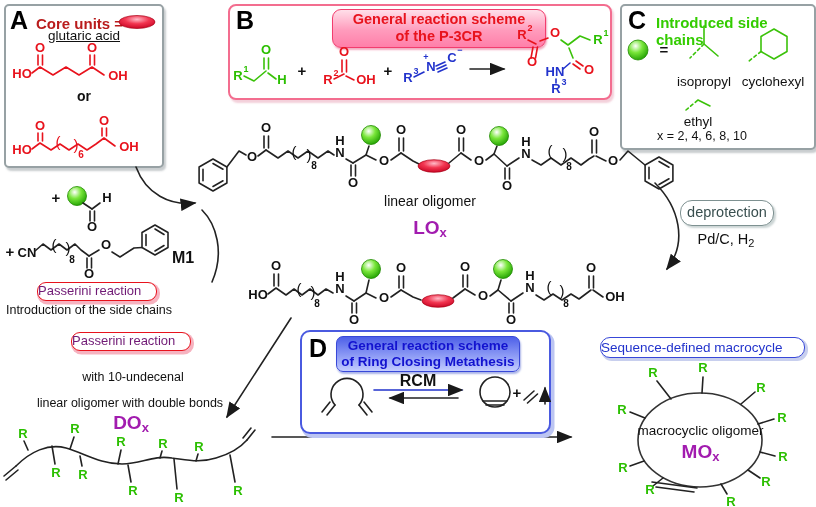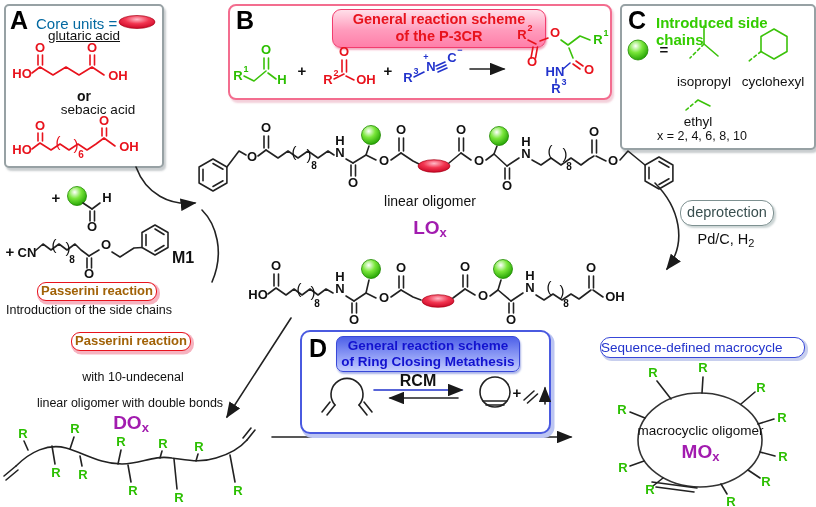--- a/index.html
+++ b/index.html
@@ -7,31 +7,31 @@
        font-family:"Liberation Sans",sans-serif;overflow:hidden;}
   .abs{position:absolute;}
   .ctr{text-align:center;}
   .panel{position:absolute;background:#fff;border:2px solid #97a1a4;border-radius:5px;
          box-shadow:2px 3px 2px rgba(120,130,135,.4);}
   .panelB{position:absolute;background:#fff;border:2px solid #f36d8f;border-radius:8px;
           box-shadow:2px 3px 2px rgba(220,120,150,.35);}
   .panelD{position:absolute;background:#fff;border:2px solid #4a5ae0;border-radius:10px;
           box-shadow:2.5px 3px 0 1px #bcc5f2;}
   .pletter{position:absolute;font-size:25px;font-weight:bold;color:#000;line-height:1;}
-  .redtxt{color:#0369a1;font-weight:normal;}
+  .redtxt{color:#b91c1c;font-weight:bold;}
   .grntxt{color:#33cc00;font-weight:bold;}
   .btitle{position:absolute;background:linear-gradient(180deg,#ffdfe9 0%,#ff9bbc 55%,#ff7fa9 100%);
           border:1.6px solid #f23d6e;border-radius:9px;color:#e8131d;font-weight:bold;
           font-size:14.5px;line-height:17px;text-align:center;box-shadow:1px 2px 2px #f3aac0;}
   .dtitle{position:absolute;background:linear-gradient(180deg,#4d5fe8 0%,#8d9bf5 55%,#c3ccff 100%);
           border:1px solid #3848d8;border-radius:7px;color:#1212cf;font-weight:bold;
           font-size:13.5px;line-height:15.5px;text-align:center;box-shadow:1px 2px 2px #aab4e8;}
-  .pass{position:absolute;border:1.6px solid #e8131d;border-radius:9px;color:#a16207;
-        font-size:13px;line-height:16px;text-align:center;background:#fff;
-        box-shadow:1.5px 2px 0 1.5px #f6b3c0;font-weight:bold;}
+  .pass{position:absolute;border:1.6px solid #e8131d;border-radius:9px;color:#701a75;
+        font-size:13px;line-height:16px;background:#fff;
+        box-shadow:1.5px 2px 0 1.5px #f6b3c0;}
   .dep{position:absolute;border:1.5px solid #7e9191;border-radius:12px;color:#394f4f;
        font-size:14.5px;line-height:23px;text-align:center;background:#fff;
        box-shadow:2px 2px 2px #ccd5d5;}
   .seq{position:absolute;border:1.5px solid #3848d8;border-radius:10px;color:#2233cc;
        font-size:13.5px;line-height:19px;text-align:left;background:#fff;
        box-shadow:2px 2px 0 1px #c8cfee;}
   .lbl{position:absolute;color:#111;}
   .big{font-size:19px;font-weight:bold;color:#a21caf;}
   .subs{font-size:13px;vertical-align:-3px;font-weight:bold;}
   .subs2{font-size:11px;vertical-align:-3px;}
@@ -85,21 +85,20 @@
         <text class="at r" x="34" y="124">O</text>
         <text class="at r" x="98" y="119">O</text>
         <text class="pr r" x="52" y="141">(</text>
         <text class="pr r" x="70" y="144">)</text>
         <text class="sm r" x="75" y="152">6</text>
         <text class="at r" x="123" y="145">OH</text>
       </g>
     </svg>
     <div class="lbl ctr" style="left:16px;top:22px;width:124px;font-size:13.5px;text-decoration:underline;">glutaric acid</div>
     <div class="lbl ctr" style="left:58px;top:82px;width:40px;font-size:14px;font-weight:bold;">or</div>
-    <div class="lbl ctr" style="left:30px;top:96px;width:124px;font-size:13.5px;">sebacic acid</div>
   </div>
 
   <div class="panelB" style="left:228px;top:4px;width:380px;height:92px;">
     <div class="pletter" style="left:6px;top:2px;">B</div>
     <div class="btitle" style="left:102px;top:3px;width:212px;height:36px;padding-top:1px;">
       <div>General reaction scheme</div>
       <div>of the P-3CR</div>
     </div>
     <svg class="lay" width="380" height="92" viewBox="0 0 380 92">
       <defs>

